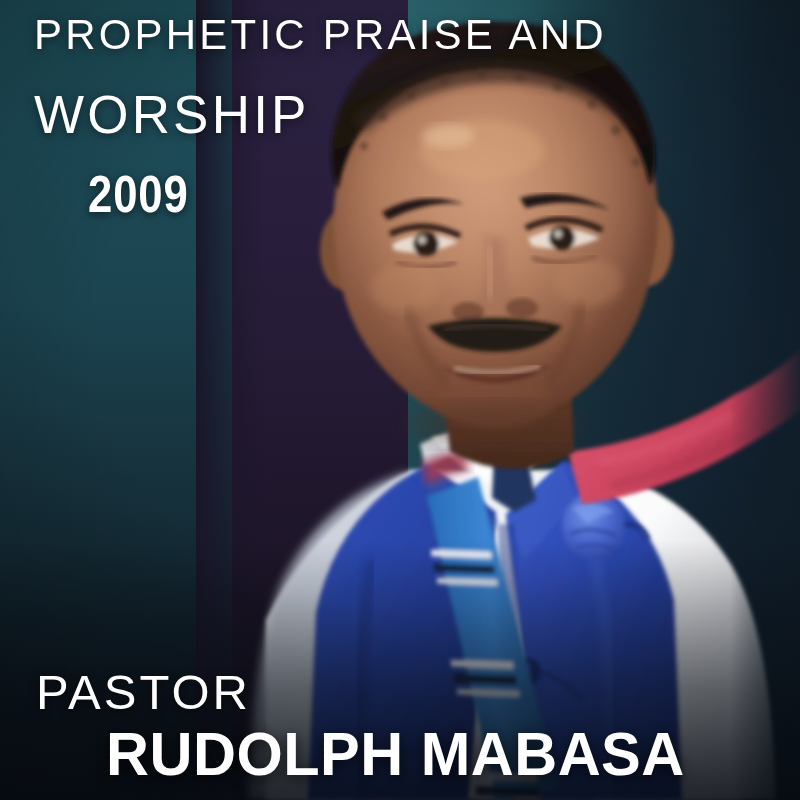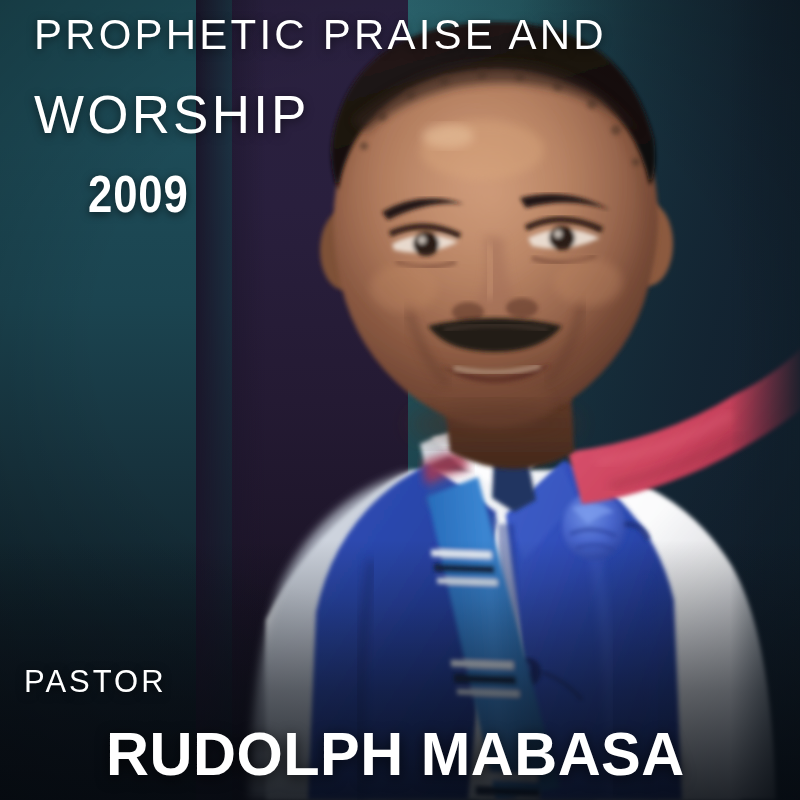--- a/index.html
+++ b/index.html
@@ -99,22 +99,22 @@
   #year{
     left:88px;top:164px;
     font-size:52px;
     font-weight:800;
     letter-spacing:1px;
     transform:scaleX(.84);
     transform-origin:left center;
     text-shadow:0 2px 9px rgba(0,0,0,.6);
   }
   #pastor-label{
-    left:24px;top:664px;
-    font-size:31px;
+    left:36px;top:664px;
+    font-size:49px;
     font-weight:300;
     letter-spacing:3px;
     text-shadow:0 2px 10px rgba(0,0,0,.6);
   }
   #pastor-name{
     left:106px;top:718px;
     font-size:62px;
     font-weight:700;
     letter-spacing:.5px;
     transform:scaleX(.96);

